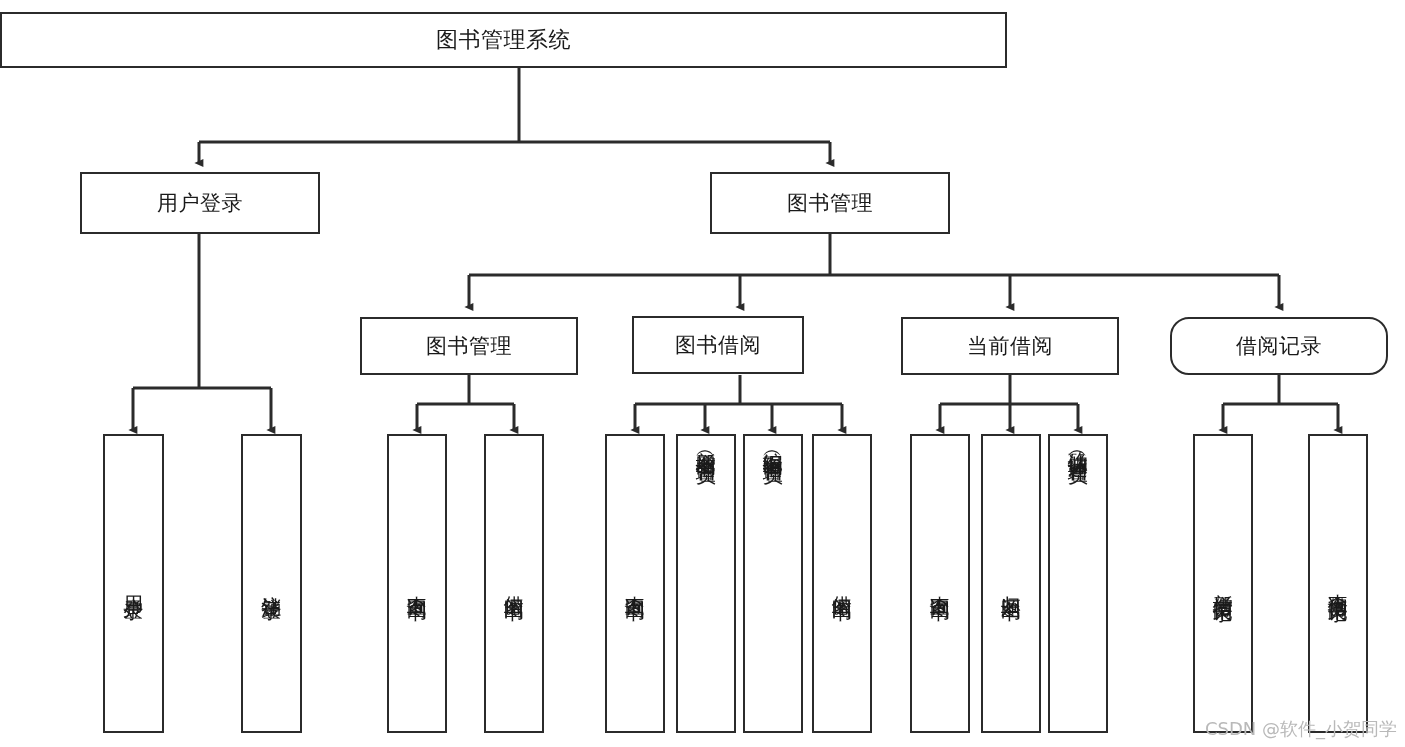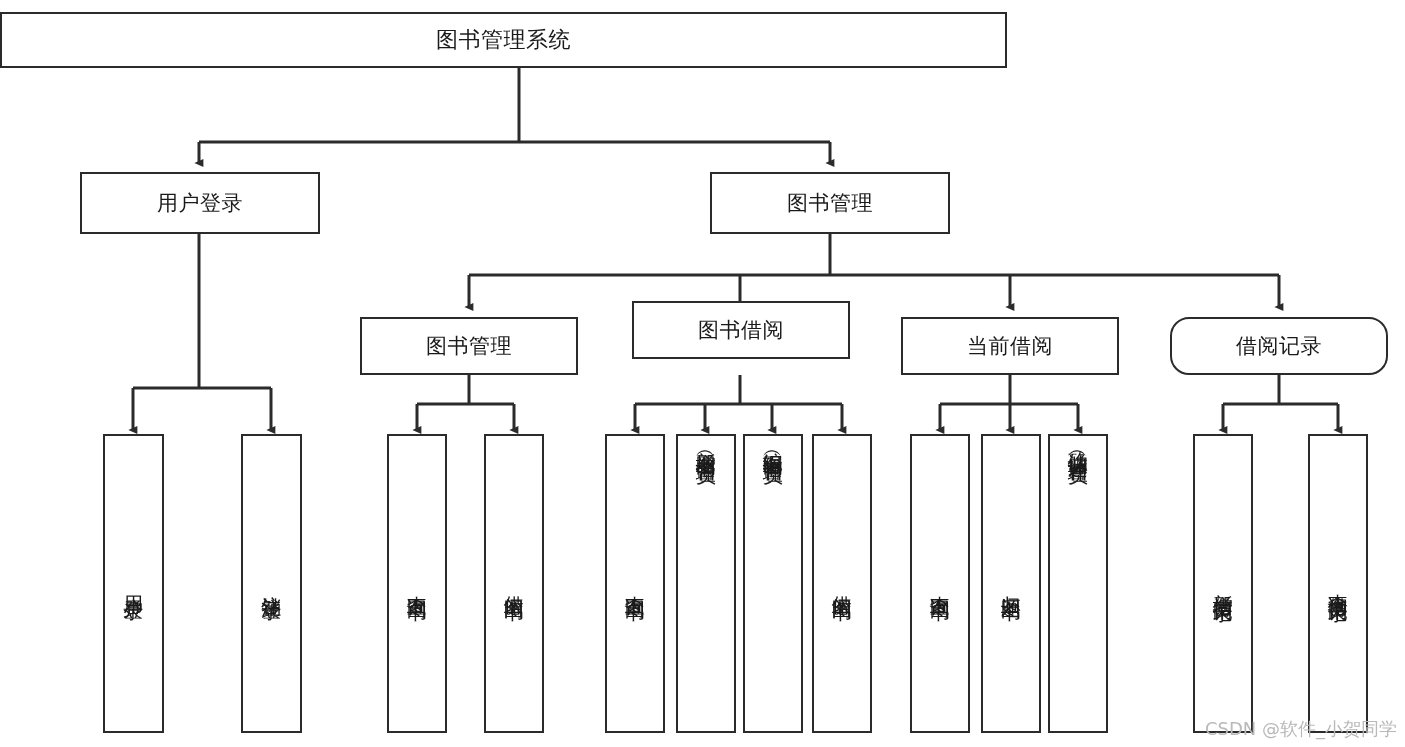--- a/index.html
+++ b/index.html
@@ -140,21 +140,21 @@
   </div>
 
   <div class="node horiz" style="left:710px; top:172px; width:240px; height:62px;">
     <span class="label">图书管理</span>
   </div>
 
   <div class="node horiz" style="left:360px; top:317px; width:218px; height:58px;">
     <span class="label">图书管理</span>
   </div>
 
-  <div class="node horiz" style="left:632px; top:301px; width:218px; height:58px;">
+  <div class="node horiz" style="left:632px; top:316px; width:172px; height:58px;">
     <span class="label">图书借阅</span>
   </div>
 
   <div class="node horiz" style="left:901px; top:317px; width:218px; height:58px;">
     <span class="label">当前借阅</span>
   </div>
 
   <div class="node horiz" style="left:1170px; top:317px; width:218px; height:58px;border-radius:19px;">
     <span class="label">借阅记录</span>
   </div>

